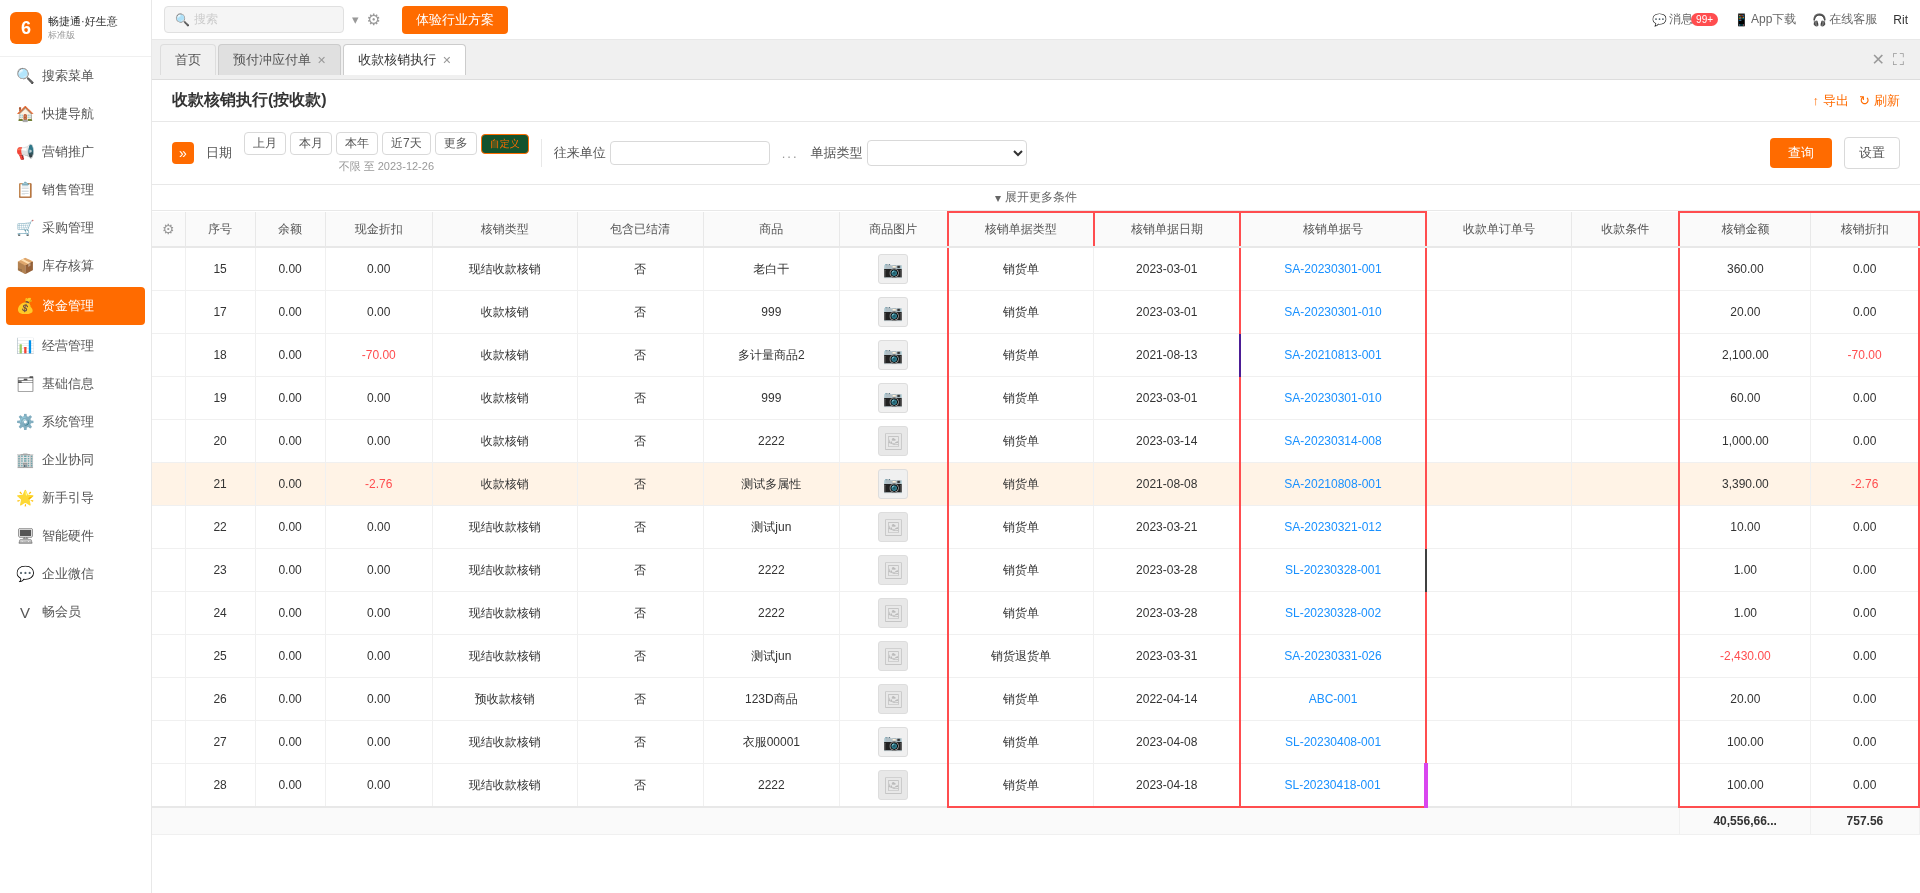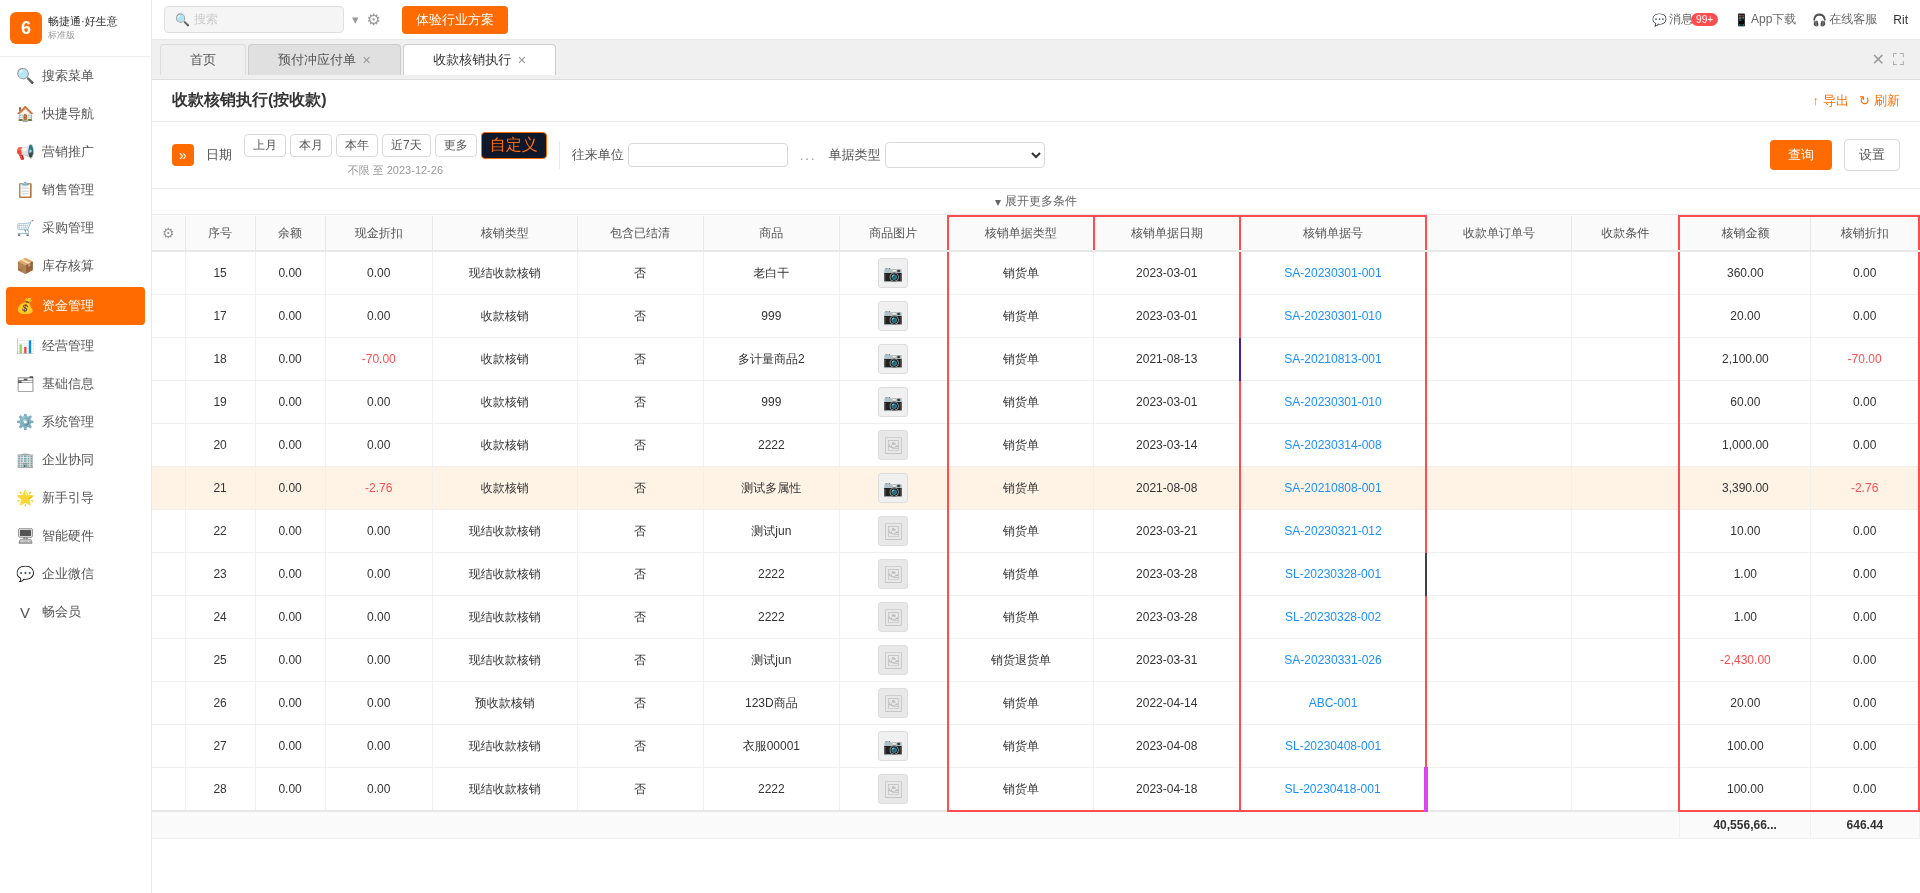--- a/index.html
+++ b/index.html
@@ -19,42 +19,42 @@
     .main-area { flex: 1; display: flex; flex-direction: column; overflow: hidden; }
     .top-header { height: 40px; background: #fff; border-bottom: 1px solid #e8e8e8; display: flex; align-items: center; padding: 0 12px; gap: 8px; }
     .top-header-left { display: flex; align-items: center; gap: 8px; flex: 1; }
     .top-search-bar { background: #f5f5f5; border: 1px solid #e0e0e0; border-radius: 4px; padding: 4px 10px; font-size: 12px; color: #999; width: 180px; display: flex; align-items: center; gap: 4px; }
     .top-header-btn { background: #ff6b00; color: white; border: none; border-radius: 4px; padding: 5px 14px; font-size: 13px; cursor: pointer; margin-left: 13px; }
     .top-header-right { display: flex; align-items: center; gap: 16px; font-size: 12px; color: #666; }
     .notification-badge { background: #ff4d4f; color: white; border-radius: 10px; font-size: 10px; padding: 1px 5px; margin-left: -4px; vertical-align: top; }
 
     
     .tab-bar { height: 40px; background: #f0f0f0; display: flex; align-items: center; border-bottom: 1px solid #ddd; padding: 0 8px; gap: 2px; }
-    .tab-item { display: flex; align-items: center; gap: 6px; padding: 6px 29px; border-radius: 4px 4px 0 0; font-size: 13px; cursor: pointer; background: #e0e0e0; color: #555; border: 1px solid #ccc; border-bottom: none; }
+    .tab-item { display: flex; align-items: center; gap: 6px; padding: 6px 14px; border-radius: 4px 4px 0 0; font-size: 13px; cursor: pointer; background: #e0e0e0; color: #555; border: 1px solid #ccc; border-bottom: none; }
     .tab-item.home { background: #f0f0f0; border-color: #ddd; }
     .tab-item.active { background: #fff; color: #333; border-color: #ccc; }
     .tab-close { font-size: 11px; color: #999; cursor: pointer; }
     .tab-spacer { flex: 1; }
     .tab-action-icons { display: flex; align-items: center; gap: 8px; color: #999; font-size: 16px; padding-right: 8px; }
 
     
     .page-content { flex: 1; overflow: hidden; display: flex; flex-direction: column; background: #f5f5f5; }
     .page-title-bar { background: #fff; padding: 10px 20px; border-bottom: 1px solid #e8e8e8; display: flex; align-items: center; justify-content: space-between; }
     .page-title { font-size: 16px; font-weight: bold; color: #333; }
     .page-title-actions { display: flex; gap: 10px; }
     .action-btn { display: flex; align-items: center; gap: 4px; color: #ff6b00; font-size: 13px; cursor: pointer; }
 
     
     .filter-bar { background: #fff; padding: 10px 20px; border-bottom: 1px solid #e8e8e8; display: flex; align-items: center; gap: 12px; flex-wrap: wrap; }
     .filter-expand-btn { background: #ff6b00; color: white; border: none; border-radius: 4px; width: 22px; height: 22px; cursor: pointer; display: flex; align-items: center; justify-content: center; font-size: 14px; }
     .filter-label { color: #555; font-size: 13px; }
     .filter-date-group { display: flex; align-items: center; gap: 4px; flex-direction: column; }
     .filter-date-row { display: flex; align-items: center; gap: 4px; }
     .date-btn { padding: 2px 8px; border: 1px solid #d9d9d9; border-radius: 4px; cursor: pointer; font-size: 12px; background: #fff; color: #555; }
-    .date-custom { background: #0f172a; border: 1px solid #ff6b00; color: #ff6b00; border-radius: 4px; padding: 2px 8px; font-size: 16px; cursor: pointer; }
+    .date-custom { background: #14532d; border: 1px solid #ff6b00; color: #ff6b00; border-radius: 4px; padding: 2px 8px; font-size: 10px; cursor: pointer; }
     .filter-date-hint { font-size: 11px; color: #999; }
     .filter-divider { width: 1px; height: 28px; background: #e8e8e8; }
     .filter-field { display: flex; align-items: center; gap: 4px; }
     .filter-field-label { color: #555; font-size: 13px; white-space: nowrap; }
     .filter-input { border: 1px solid #d9d9d9; border-radius: 4px; padding: 4px 8px; font-size: 12px; width: 160px; color: #999; }
     .filter-select { border: 1px solid #d9d9d9; border-radius: 4px; padding: 4px 8px; font-size: 12px; width: 160px; color: #333; background: white; }
     .filter-dots { color: #999; letter-spacing: 2px; }
     .query-btn { background: #ff6b00; color: white; border: none; border-radius: 4px; padding: 6px 18px; font-size: 13px; cursor: pointer; }
     .settings-btn { border: 1px solid #d9d9d9; background: white; border-radius: 4px; padding: 6px 14px; font-size: 13px; cursor: pointer; color: #555; }
 
@@ -508,20 +508,20 @@
     <td></td>
     <td></td>
     <td class="" style="border-left:2px solid #ff4d4f;border-bottom:2px solid #ff4d4f;">100.00</td>
     <td class="" style="border-right:2px solid #ff4d4f;border-bottom:2px solid #ff4d4f;">0.00</td>
   </tr>
           </tbody>
         <tfoot>
           <tr>
             <td colspan="13" style="text-align:right;padding:6px 10px;background:#fafafa;border-top:2px solid #e8e8e8;"></td>
             <td style="text-align:center;background:#fafafa;border-top:2px solid #e8e8e8;font-weight:bold;">40,556,66...</td>
-            <td style="text-align:center;background:#fafafa;border-top:2px solid #e8e8e8;font-weight:bold;">646.44</td>
+            <td style="text-align:center;background:#fafafa;border-top:2px solid #e8e8e8;font-weight:bold;">757.56</td>
           </tr>
         </tfoot>
       </table>
     </div>
 
   </div>
 </div>
 
 </body></html>

